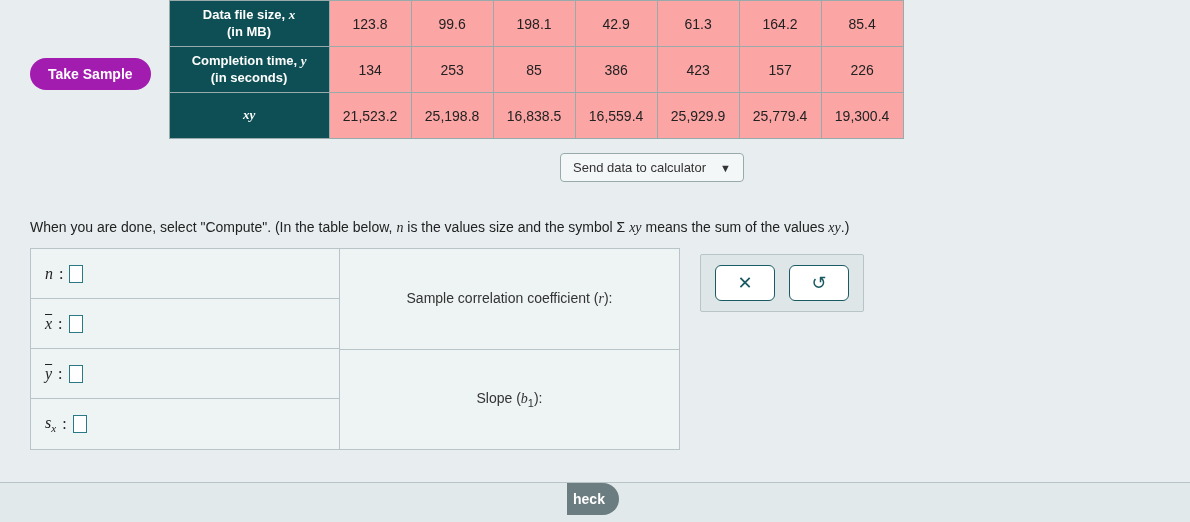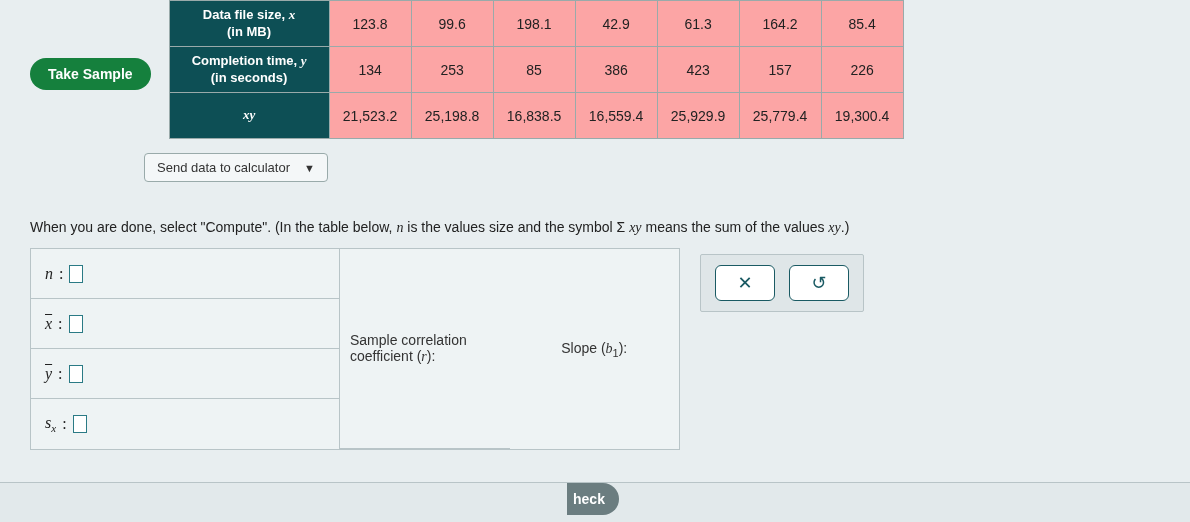--- a/index.html
+++ b/index.html
@@ -9,21 +9,21 @@
     width: 1190px;
     height: 522px;
     overflow: hidden;
     font-size: 14px;
     color: #222;
     position: relative;
   }
   .top-area { padding: 0 30px; }
   .data-table-wrap { display: flex; align-items: flex-start; gap: 18px; }
   .take-sample {
-    background: #15803d;
+    background: #a21caf;
     color: #fff;
     padding: 8px 18px;
     border-radius: 18px;
     font-size: 14px;
     font-weight: bold;
     margin-top: 58px;
   }
   table.data { border-collapse: collapse; }
   table.data td, table.data th {
     border: 1px solid #9aa;
@@ -37,21 +37,21 @@
   }
   table.data th {
     background: #0d4f55;
     color: #fff;
     font-weight: bold;
     width: 160px;
     font-size: 13px;
     line-height: 1.3;
   }
   .ital { font-style: italic; font-family: 'Times New Roman', serif; }
-  .send-row { margin-left: 114px; margin-top: 14px; }
+  .send-row { margin-left: 114px; margin-top: 14px; text-align: center; }
   .send-btn {
     border: 1px solid #9aa;
     background: #f4f7f8;
     border-radius: 4px;
     padding: 6px 12px;
     font-size: 13px;
     display: inline-flex;
     align-items: center;
     gap: 14px;
     color: #333;
@@ -82,21 +82,22 @@
     border: 1px solid #2a7a85;
     background: #fff;
     display: inline-block;
   }
   .result-col {
     border: 1px solid #b8c4c7;
     border-left: none;
     background: #eef3f4;
     width: 340px;
     display: flex;
-    flex-direction: row;
+    flex-direction: column;
+    text-align: center;
   }
   .result-col .r-cell {
     flex: 1;
     display: flex;
     align-items: center;
     justify-content: center;
     padding: 10px;
     font-size: 14px;
     color: #333;
   }

